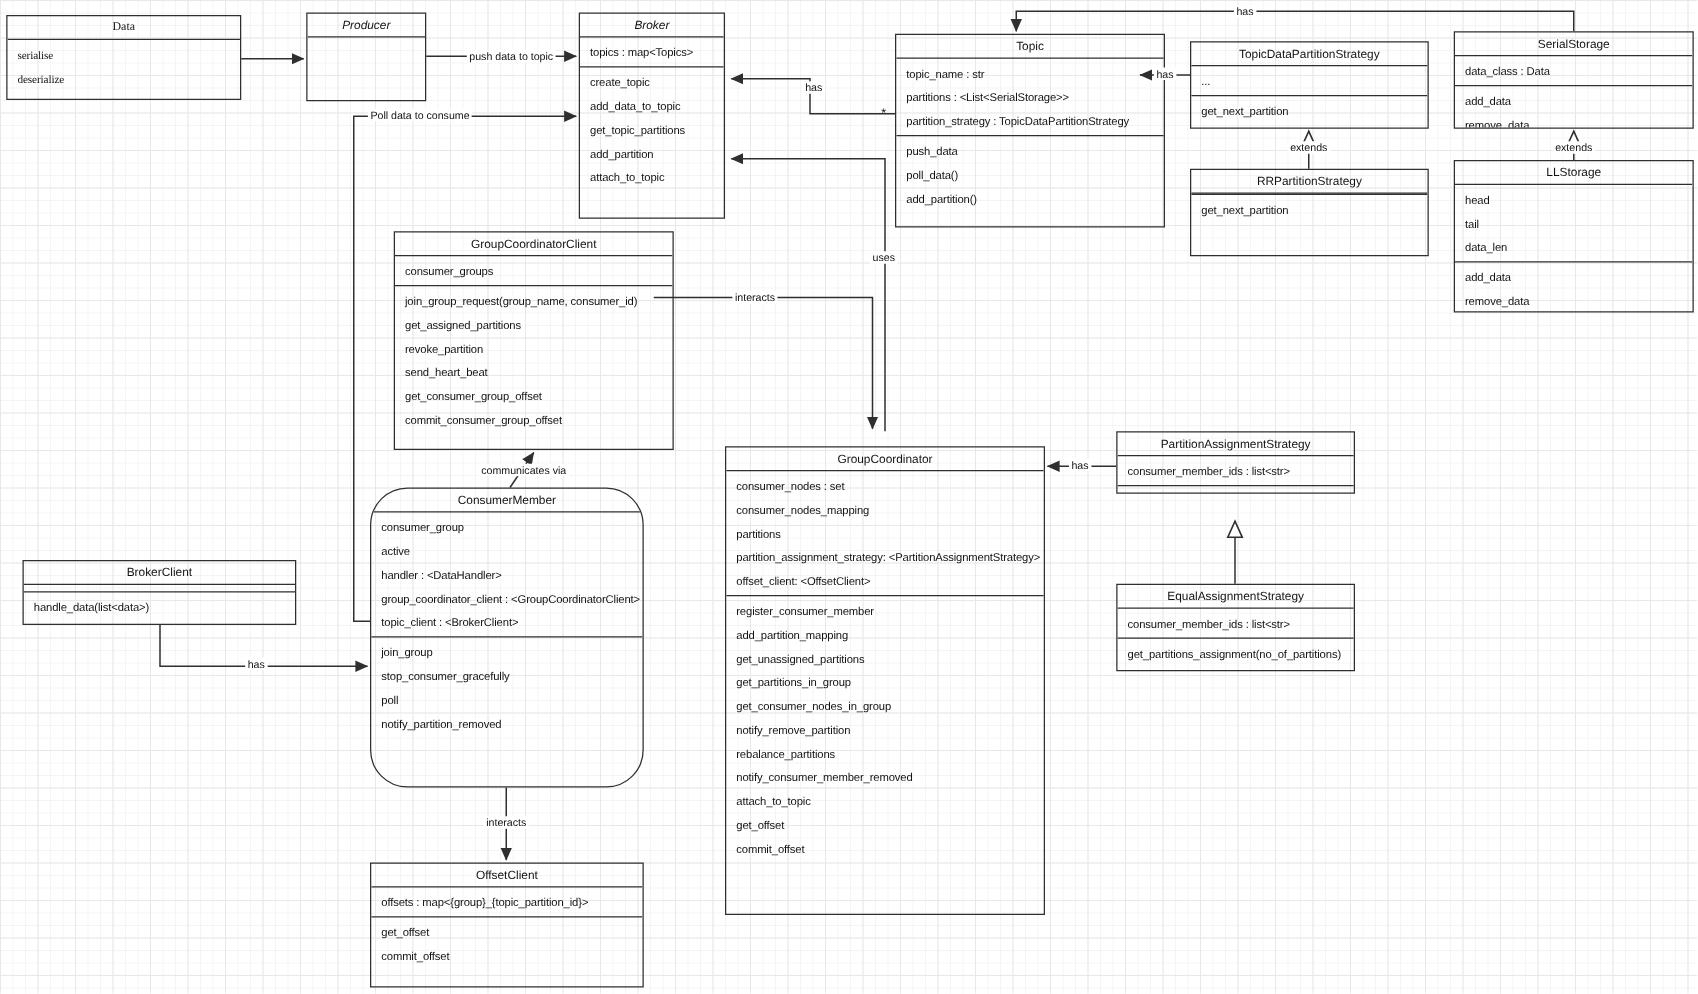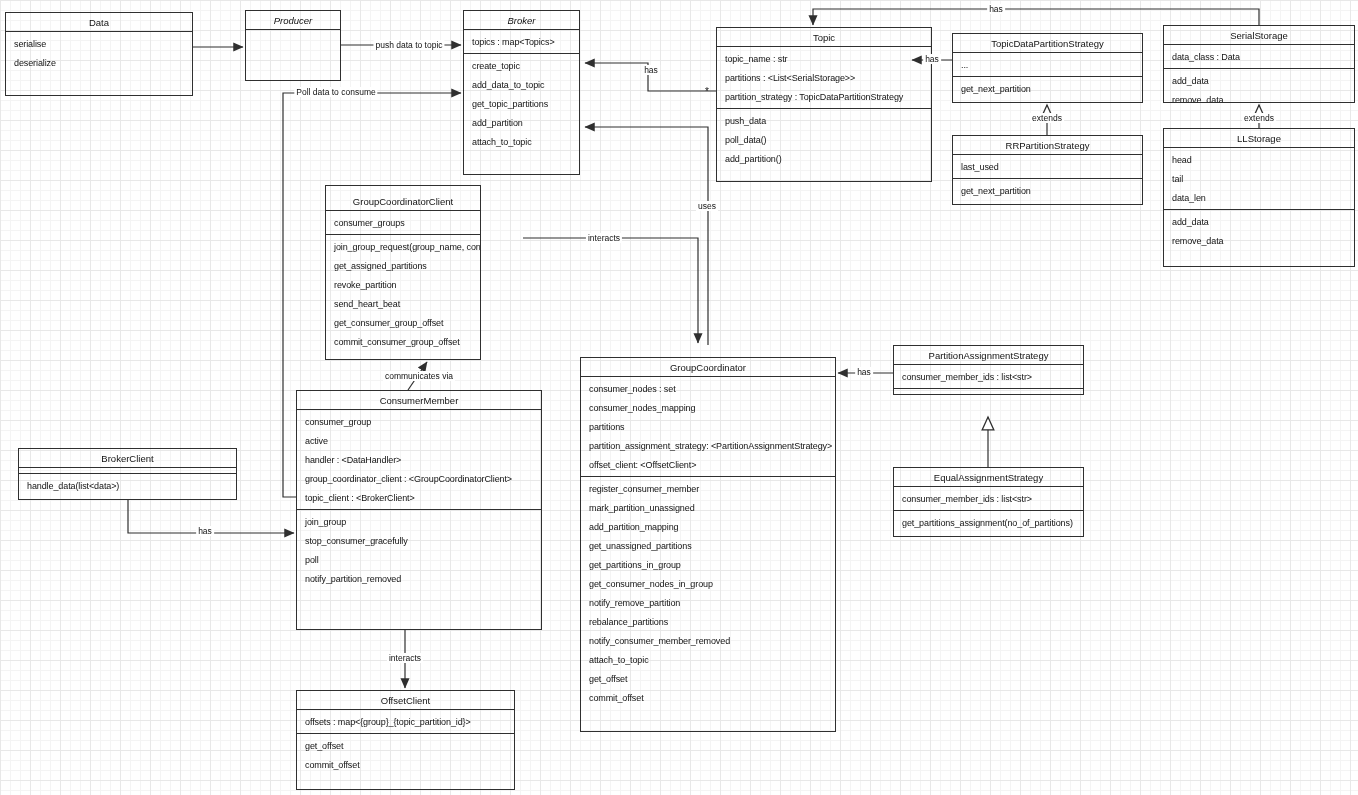--- a/index.html
+++ b/index.html
@@ -60,21 +60,21 @@
       <polyline points="708,345 708,127 585,127" class="edge" marker-end="url(#arrowF)"></polyline>
       <polyline points="523,238 698,238 698,343" class="edge" marker-end="url(#arrowF)"></polyline>
       <polyline points="408,390 427,362" class="edge" marker-end="url(#arrowF)"></polyline>
       <polyline points="405,630 405,688" class="edge" marker-end="url(#arrowF)"></polyline>
       <polyline points="128,500 128,533 294,533" class="edge" marker-end="url(#arrowF)"></polyline>
       <polyline points="893,373 838,373" class="edge" marker-end="url(#arrowF)"></polyline>
       <polyline points="988,467 988,417" class="edge" marker-end="url(#arrowH)"></polyline>
       <polyline points="1047,135 1047,105" class="edge" marker-end="url(#arrowH)"></polyline>
       <polyline points="1259,128 1259,105" class="edge" marker-end="url(#arrowH)"></polyline>
     </svg>
-<div class="uml-class" style="left: 5px; top: 12px; width: 188px; height: 84px;">
+<div class="uml-class" style="left: 5px; top: 12px; width: 188px; height: 68px; font-family: Liberation Serif, serif;">
       <div class="uml-title">Data</div>
       <div class="uml-divider"></div>
       <div class="uml-section">
         <div class="uml-item">serialise</div>
         <div class="uml-item">deserialize</div>
       </div>
     </div>
     <div class="uml-class" style="left: 245px; top: 10px; width: 96px; height: 71px;">
       <div class="uml-title abstract">Producer</div>
       <div class="uml-divider"></div>
@@ -129,59 +129,56 @@
       </div>
       <div class="uml-divider"></div>
       <div class="uml-section">
         <div class="uml-item">add_data</div>
         <div class="uml-item">remove_data</div>
       </div>
     </div>
     <div class="uml-class" style="left: 952px; top: 135px; width: 191px; height: 70px;">
       <div class="uml-title">RRPartitionStrategy</div>
       <div class="uml-divider"></div>
-      <div class="uml-section">
-        <div class="uml-item">last_used</div>
-      </div>
       <div class="uml-divider"></div>
       <div class="uml-section">
         <div class="uml-item">get_next_partition</div>
       </div>
     </div>
-    <div class="uml-class" style="left: 1163px; top: 128px; width: 192px; height: 139px;">
+    <div class="uml-class" style="left: 1163px; top: 128px; width: 192px; height: 122px;">
       <div class="uml-title">LLStorage</div>
       <div class="uml-divider"></div>
       <div class="uml-section">
         <div class="uml-item">head</div>
         <div class="uml-item">tail</div>
         <div class="uml-item">data_len</div>
       </div>
       <div class="uml-divider"></div>
       <div class="uml-section">
         <div class="uml-item">add_data</div>
         <div class="uml-item">remove_data</div>
       </div>
     </div>
-    <div class="uml-class" style="left: 325px; top: 185px; width: 156px; height: 175px; justify-content: center;">
+    <div class="uml-class" style="left: 315px; top: 185px; width: 224px; height: 175px;">
       <div class="uml-title">GroupCoordinatorClient</div>
       <div class="uml-divider"></div>
       <div class="uml-section">
         <div class="uml-item">consumer_groups</div>
       </div>
       <div class="uml-divider"></div>
       <div class="uml-section">
         <div class="uml-item">join_group_request(group_name, consumer_id)</div>
         <div class="uml-item">get_assigned_partitions</div>
         <div class="uml-item">revoke_partition</div>
         <div class="uml-item">send_heart_beat</div>
         <div class="uml-item">get_consumer_group_offset</div>
         <div class="uml-item">commit_consumer_group_offset</div>
       </div>
     </div>
-    <div class="uml-class" style="left: 296px; top: 390px; width: 246px; height: 240px;">
+    <div class="uml-class" style="left: 296px; top: 390px; width: 219px; height: 240px; border-radius: 30px;">
       <div class="uml-title">ConsumerMember</div>
       <div class="uml-divider"></div>
       <div class="uml-section">
         <div class="uml-item">consumer_group</div>
         <div class="uml-item">active</div>
         <div class="uml-item">handler : &lt;DataHandler&gt;</div>
         <div class="uml-item">group_coordinator_client : &lt;GroupCoordinatorClient&gt;</div>
         <div class="uml-item">topic_client : &lt;BrokerClient&gt;</div>
       </div>
       <div class="uml-divider"></div>
@@ -219,21 +216,20 @@
       <div class="uml-section">
         <div class="uml-item">consumer_nodes : set</div>
         <div class="uml-item">consumer_nodes_mapping</div>
         <div class="uml-item">partitions</div>
         <div class="uml-item">partition_assignment_strategy: &lt;PartitionAssignmentStrategy&gt;</div>
         <div class="uml-item">offset_client: &lt;OffsetClient&gt;</div>
       </div>
       <div class="uml-divider"></div>
       <div class="uml-section">
         <div class="uml-item">register_consumer_member</div>
-        <div class="uml-item">mark_partition_unassigned</div>
         <div class="uml-item">add_partition_mapping</div>
         <div class="uml-item">get_unassigned_partitions</div>
         <div class="uml-item">get_partitions_in_group</div>
         <div class="uml-item">get_consumer_nodes_in_group</div>
         <div class="uml-item">notify_remove_partition</div>
         <div class="uml-item">rebalance_partitions</div>
         <div class="uml-item">notify_consumer_member_removed</div>
         <div class="uml-item">attach_to_topic</div>
         <div class="uml-item">get_offset</div>
         <div class="uml-item">commit_offset</div>

